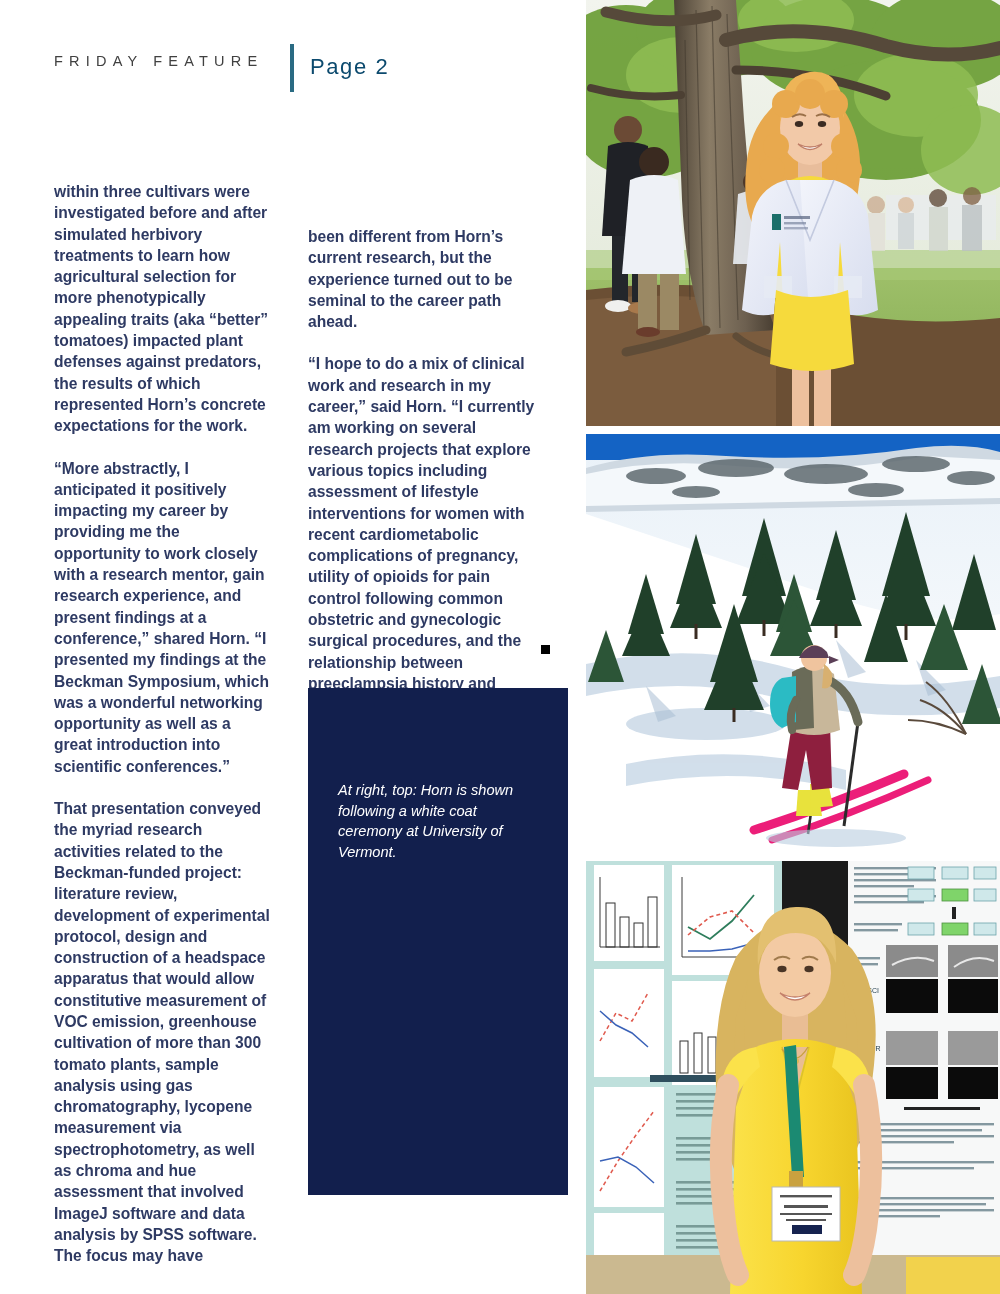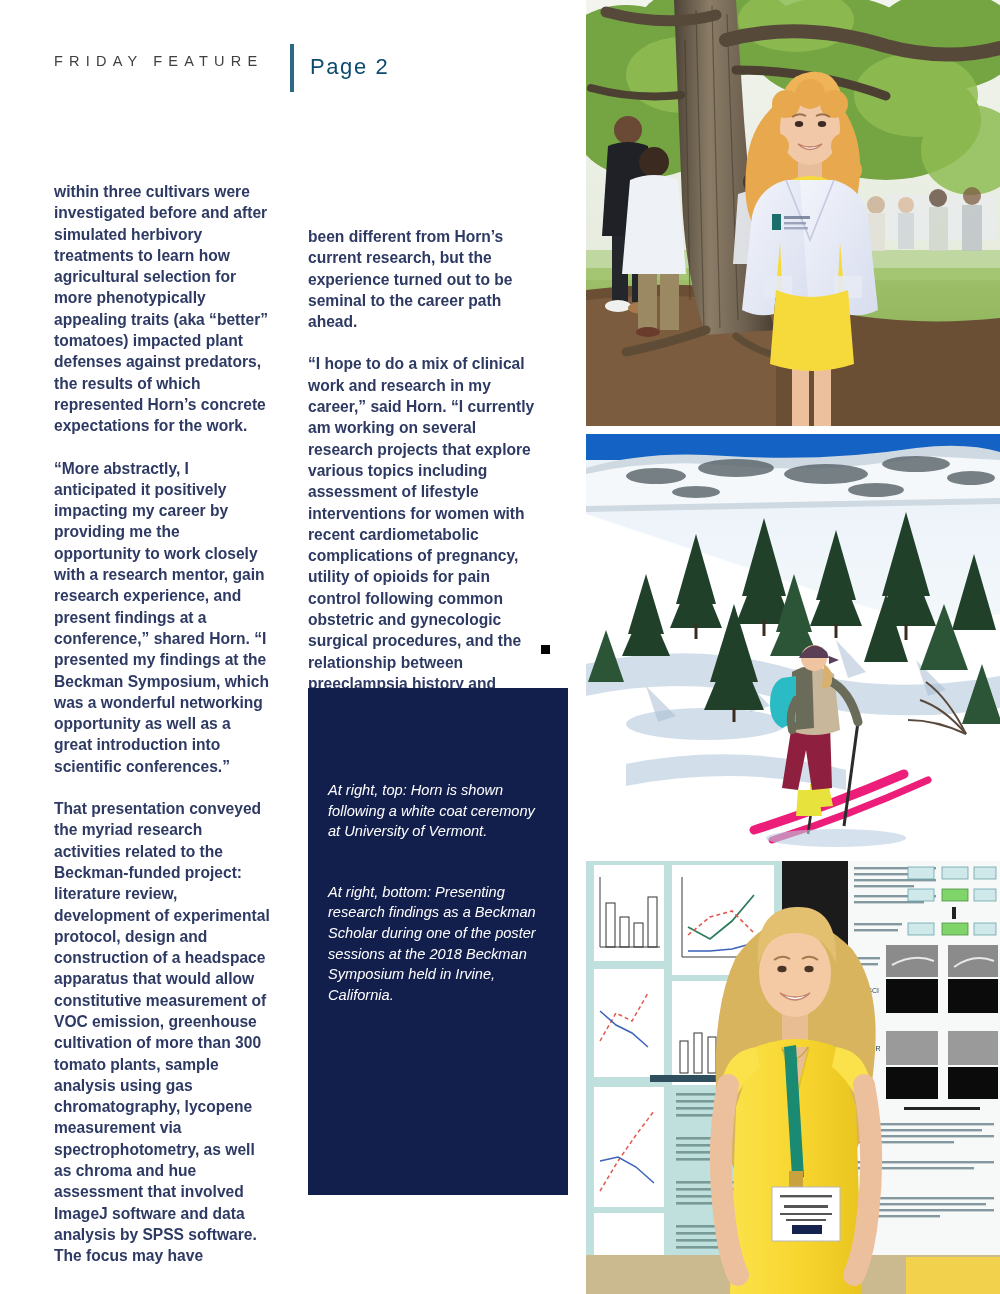--- a/index.html
+++ b/index.html
@@ -57,21 +57,21 @@
     position:absolute;left:541px;top:645px;
     width:9px;height:9px;background:#000000;
   }
 
   
   .caption-box{
     position:absolute;left:308px;top:688px;
     width:260px;height:507px;
     background:#121f4d;
     box-sizing:border-box;
-    padding:92px 26px 0 20px;
+    padding:92px 26px 0 30px;
   }
   .caption-box p{
     margin:0 0 40px 0;
     color:#ffffff;
     font-style:italic;
     font-size:14.6px;
     line-height:20.6px;
   }
 
   
@@ -101,21 +101,20 @@
   </div>
 
   <div class="col col-2">
     <p>been different from Horn’s current research, but the experience turned out to be seminal to the career path ahead.</p>
     <p>“I hope to do a mix of clinical work and research in my career,” said Horn. “I currently am working on several research projects that explore various topics including assessment of lifestyle interventions for women with recent cardiometabolic complications of pregnancy, utility of opioids for pain control following common obstetric and gynecologic surgical procedures, and the relationship between preeclampsia history and continued hemostatic disturbances in the non-pregnant state. Very excited to see what’s next!”</p>
   </div>
   <div class="endmark"></div>
 
   <div class="caption-box">
     <p>At right, top: Horn is shown following a white coat ceremony at University of Vermont.</p>
-    <p>At right, bottom: Presenting research findings as a Beckman Scholar during one of the poster sessions at the 2018 Beckman Symposium held in Irvine, California.</p>
   </div>
 
   <div class="photo" id="photo-top">
     <svg viewBox="0 0 414 426" preserveAspectRatio="xMidYMid slice">
       <defs>
         <linearGradient id="skyG" x1="0" y1="0" x2="0" y2="1">
           <stop offset="0%" stop-color="#f2f4ee"></stop>
             <stop offset="100%" stop-color="#dfe7d4"></stop>
         </linearGradient>
         <linearGradient id="grassG" x1="0" y1="0" x2="0" y2="1">

